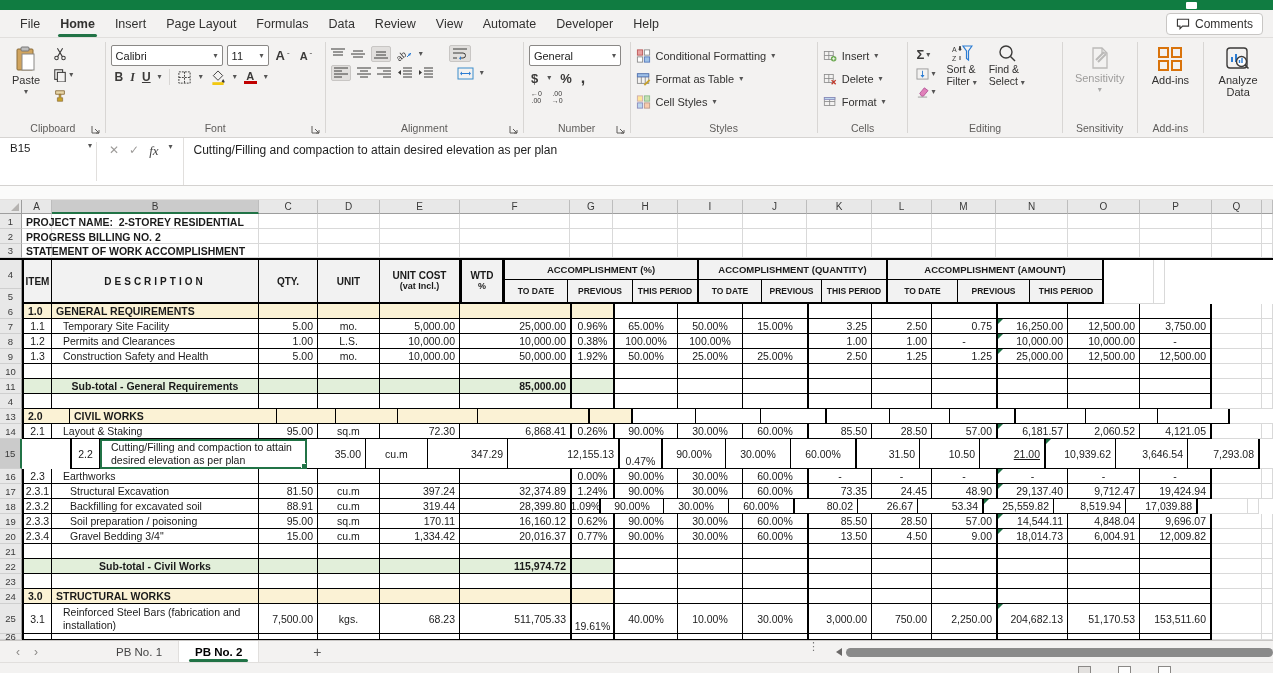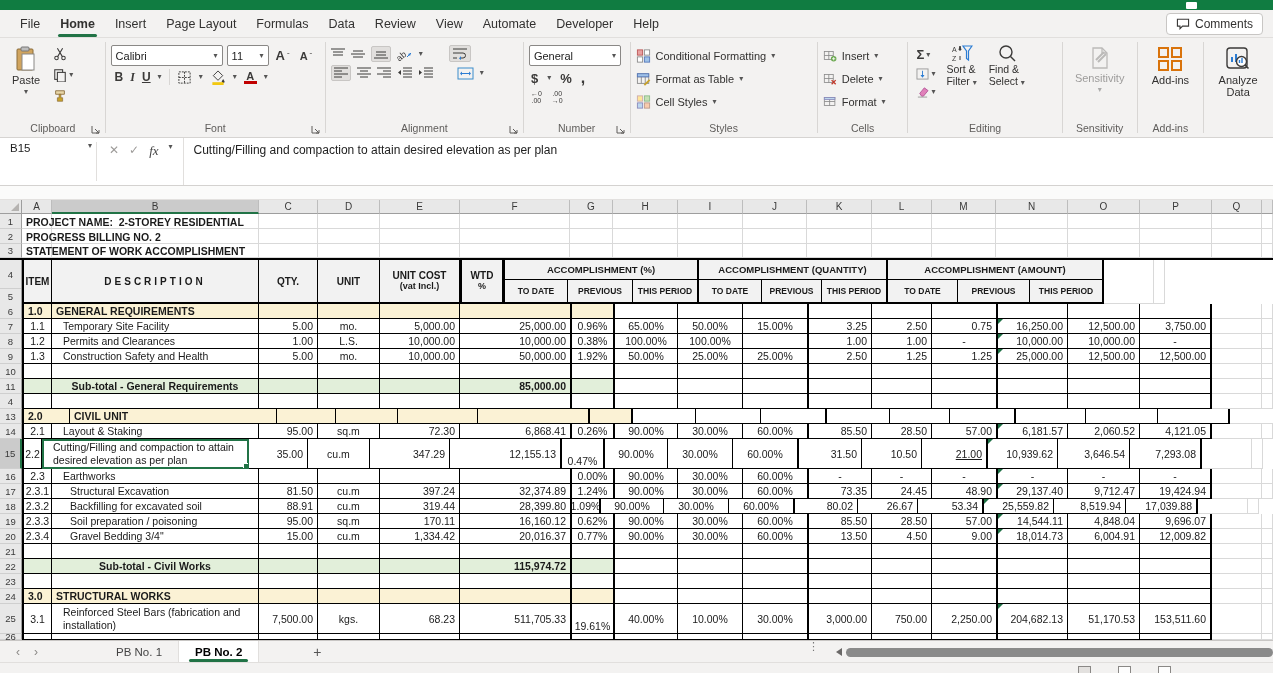--- a/index.html
+++ b/index.html
@@ -831,21 +831,21 @@
       <div class="cell tc nbr " style="width: 64px;"></div>
       <div class="cell tc tl2 " style="width: 72px;"></div>
       <div class="cell tc " style="width: 72px;"></div>
       <div class="cell tc tr2 " style="width: 72px;"></div>
       <div class="cell pc " style="width: 50px;"></div>
       <div class="cell pc " style="width: 11px;"></div>
     </div>
     <div class="grow" style="height: 15px;">
       <div class="rowhdr" style="height: 15px;">13</div>
       <div class="cell tc tl2 al bold sec" style="width: 48px;">2.0</div>
-      <div class="cell tc al bold sec nowrapb" style="width: 207px;">CIVIL UNIT</div>
+      <div class="cell tc al bold sec nowrapb" style="width: 207px;">CIVIL WORKS</div>
       <div class="cell tc sec" style="width: 59px;"></div>
       <div class="cell tc sec" style="width: 62px;"></div>
       <div class="cell tc sec" style="width: 80px;"></div>
       <div class="cell tc nbr sec" style="width: 110px;"></div>
       <div class="cell tc tl2 nbr sec" style="width: 43px;"></div>
       <div class="cell tc tl2 " style="width: 65px;"></div>
       <div class="cell tc " style="width: 65px;"></div>
       <div class="cell tc nbr " style="width: 64px;"></div>
       <div class="cell tc tl2 " style="width: 65px;"></div>
       <div class="cell tc " style="width: 60px;"></div>
@@ -872,21 +872,21 @@
       <div class="cell tc ar" style="width: 60px;">28.50</div>
       <div class="cell tc nbr ar" style="width: 64px;">57.00</div>
       <div class="cell tc tl2 ar tri" style="width: 72px;">6,181.57</div>
       <div class="cell tc ar" style="width: 72px;">2,060.52</div>
       <div class="cell tc tr2 ar" style="width: 72px;">4,121.05</div>
       <div class="cell pc " style="width: 50px;"></div>
       <div class="cell pc " style="width: 11px;"></div>
     </div>
     <div class="grow" style="height: 30px;">
       <div class="rowhdr selhdr" style="height: 30px;">15</div>
-      <div class="cell tc tl2 ac" style="width: 20px;">2.2</div>
+      <div class="cell tc tl2 ac" style="width: 30px; margin-left: 48px;">2.2</div>
       <div class="cell tc al wrapb selcell" style="width: 207px; padding-left: 11px;">Cutting/Filling and compaction to attain desired elevation as per plan</div>
       <div class="cell tc ar" style="width: 59px;">35.00</div>
       <div class="cell tc ac" style="width: 62px;">cu.m</div>
       <div class="cell tc ar" style="width: 80px;">347.29</div>
       <div class="cell tc nbr ar" style="width: 110px;">12,155.13</div>
       <div class="cell tc tl2 nbr ac vbot" style="width: 43px;">0.47%</div>
       <div class="cell tc tl2 ac" style="width: 65px;">90.00%</div>
       <div class="cell tc ac" style="width: 65px;">30.00%</div>
       <div class="cell tc nbr ac" style="width: 64px;">60.00%</div>
       <div class="cell tc tl2 ar" style="width: 65px;">31.50</div>

